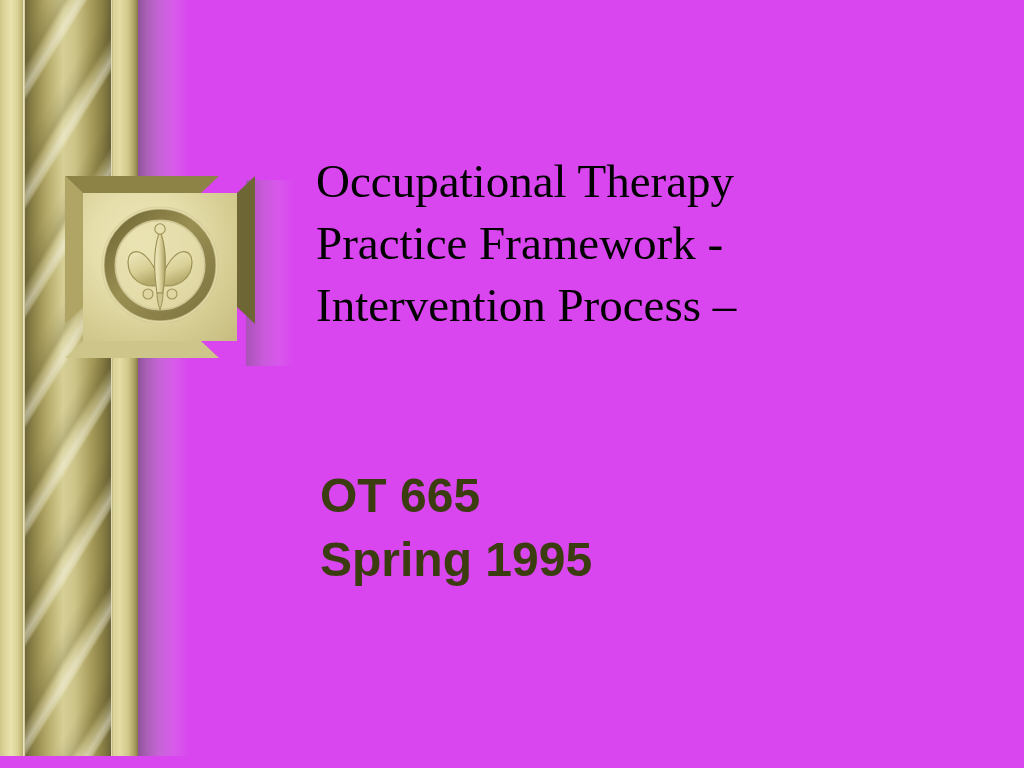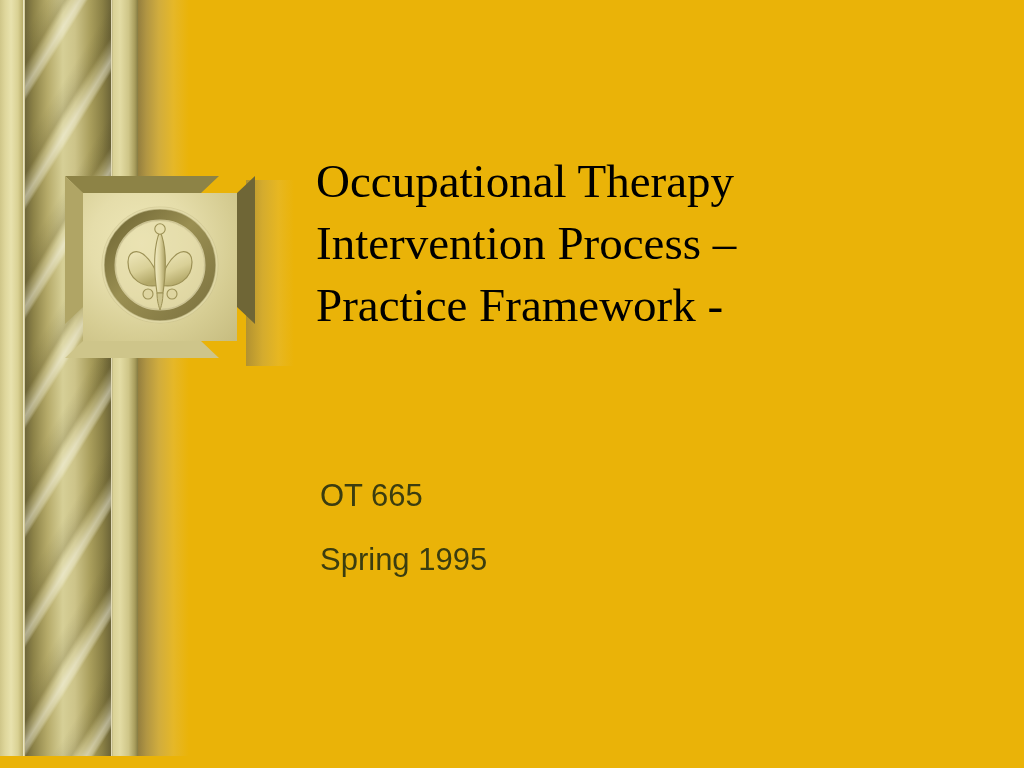--- a/index.html
+++ b/index.html
@@ -4,21 +4,21 @@
 <style>
   html, body {
     margin: 0;
     padding: 0;
     background: #ffffff;
   }
   #slide {
     position: relative;
     width: 1024px;
     height: 768px;
-    background: #eab308;
+    background: #d946ef;
     overflow: hidden;
     font-family: "Liberation Sans", sans-serif;
   }
 
   
   .column-wrap {
     position: absolute;
     left: 0;
     top: 0;
     width: 190px;
@@ -224,22 +224,22 @@
   }
   .title div { white-space: nowrap; }
 
   
   .subtitle {
     position: absolute;
     left: 320px;
     top: 464px;
     width: 620px;
     font-family: "Liberation Sans", sans-serif;
-    font-weight: normal;
-    font-size: 31px;
+    font-weight: bold;
+    font-size: 48px;
     line-height: 64px;
     color: #3b3d10;
   }
   .subtitle div { white-space: nowrap; }
 </style>
 </head>
 <body>
 
 <div id="slide">
 
@@ -302,22 +302,22 @@
       <circle cx="77" cy="36" r="5.2" fill="#e7dfad" stroke="#9c9155" stroke-width="1.1"></circle>
 
       <circle cx="65" cy="101" r="5" fill="#ded5a0" stroke="#9c9155" stroke-width="1.1"></circle>
       <circle cx="89" cy="101" r="5" fill="#ded5a0" stroke="#9c9155" stroke-width="1.1"></circle>
       <path d="M74 100 C 74 108, 76 114, 77 117 C 78 114, 80 108, 80 100 Z" fill="#cdc48c" stroke="#9c9155" stroke-width="1"></path>
     </svg>
   </div>
 
   <div class="title">
     <div>Occupational Therapy</div>
+    <div>Practice Framework -</div>
     <div>Intervention Process –</div>
-    <div>Practice Framework -</div>
   </div>
 
   <div class="subtitle">
     <div>OT 665</div>
     <div>Spring 1995</div>
   </div>
 
 </div>
 
 </body></html>

